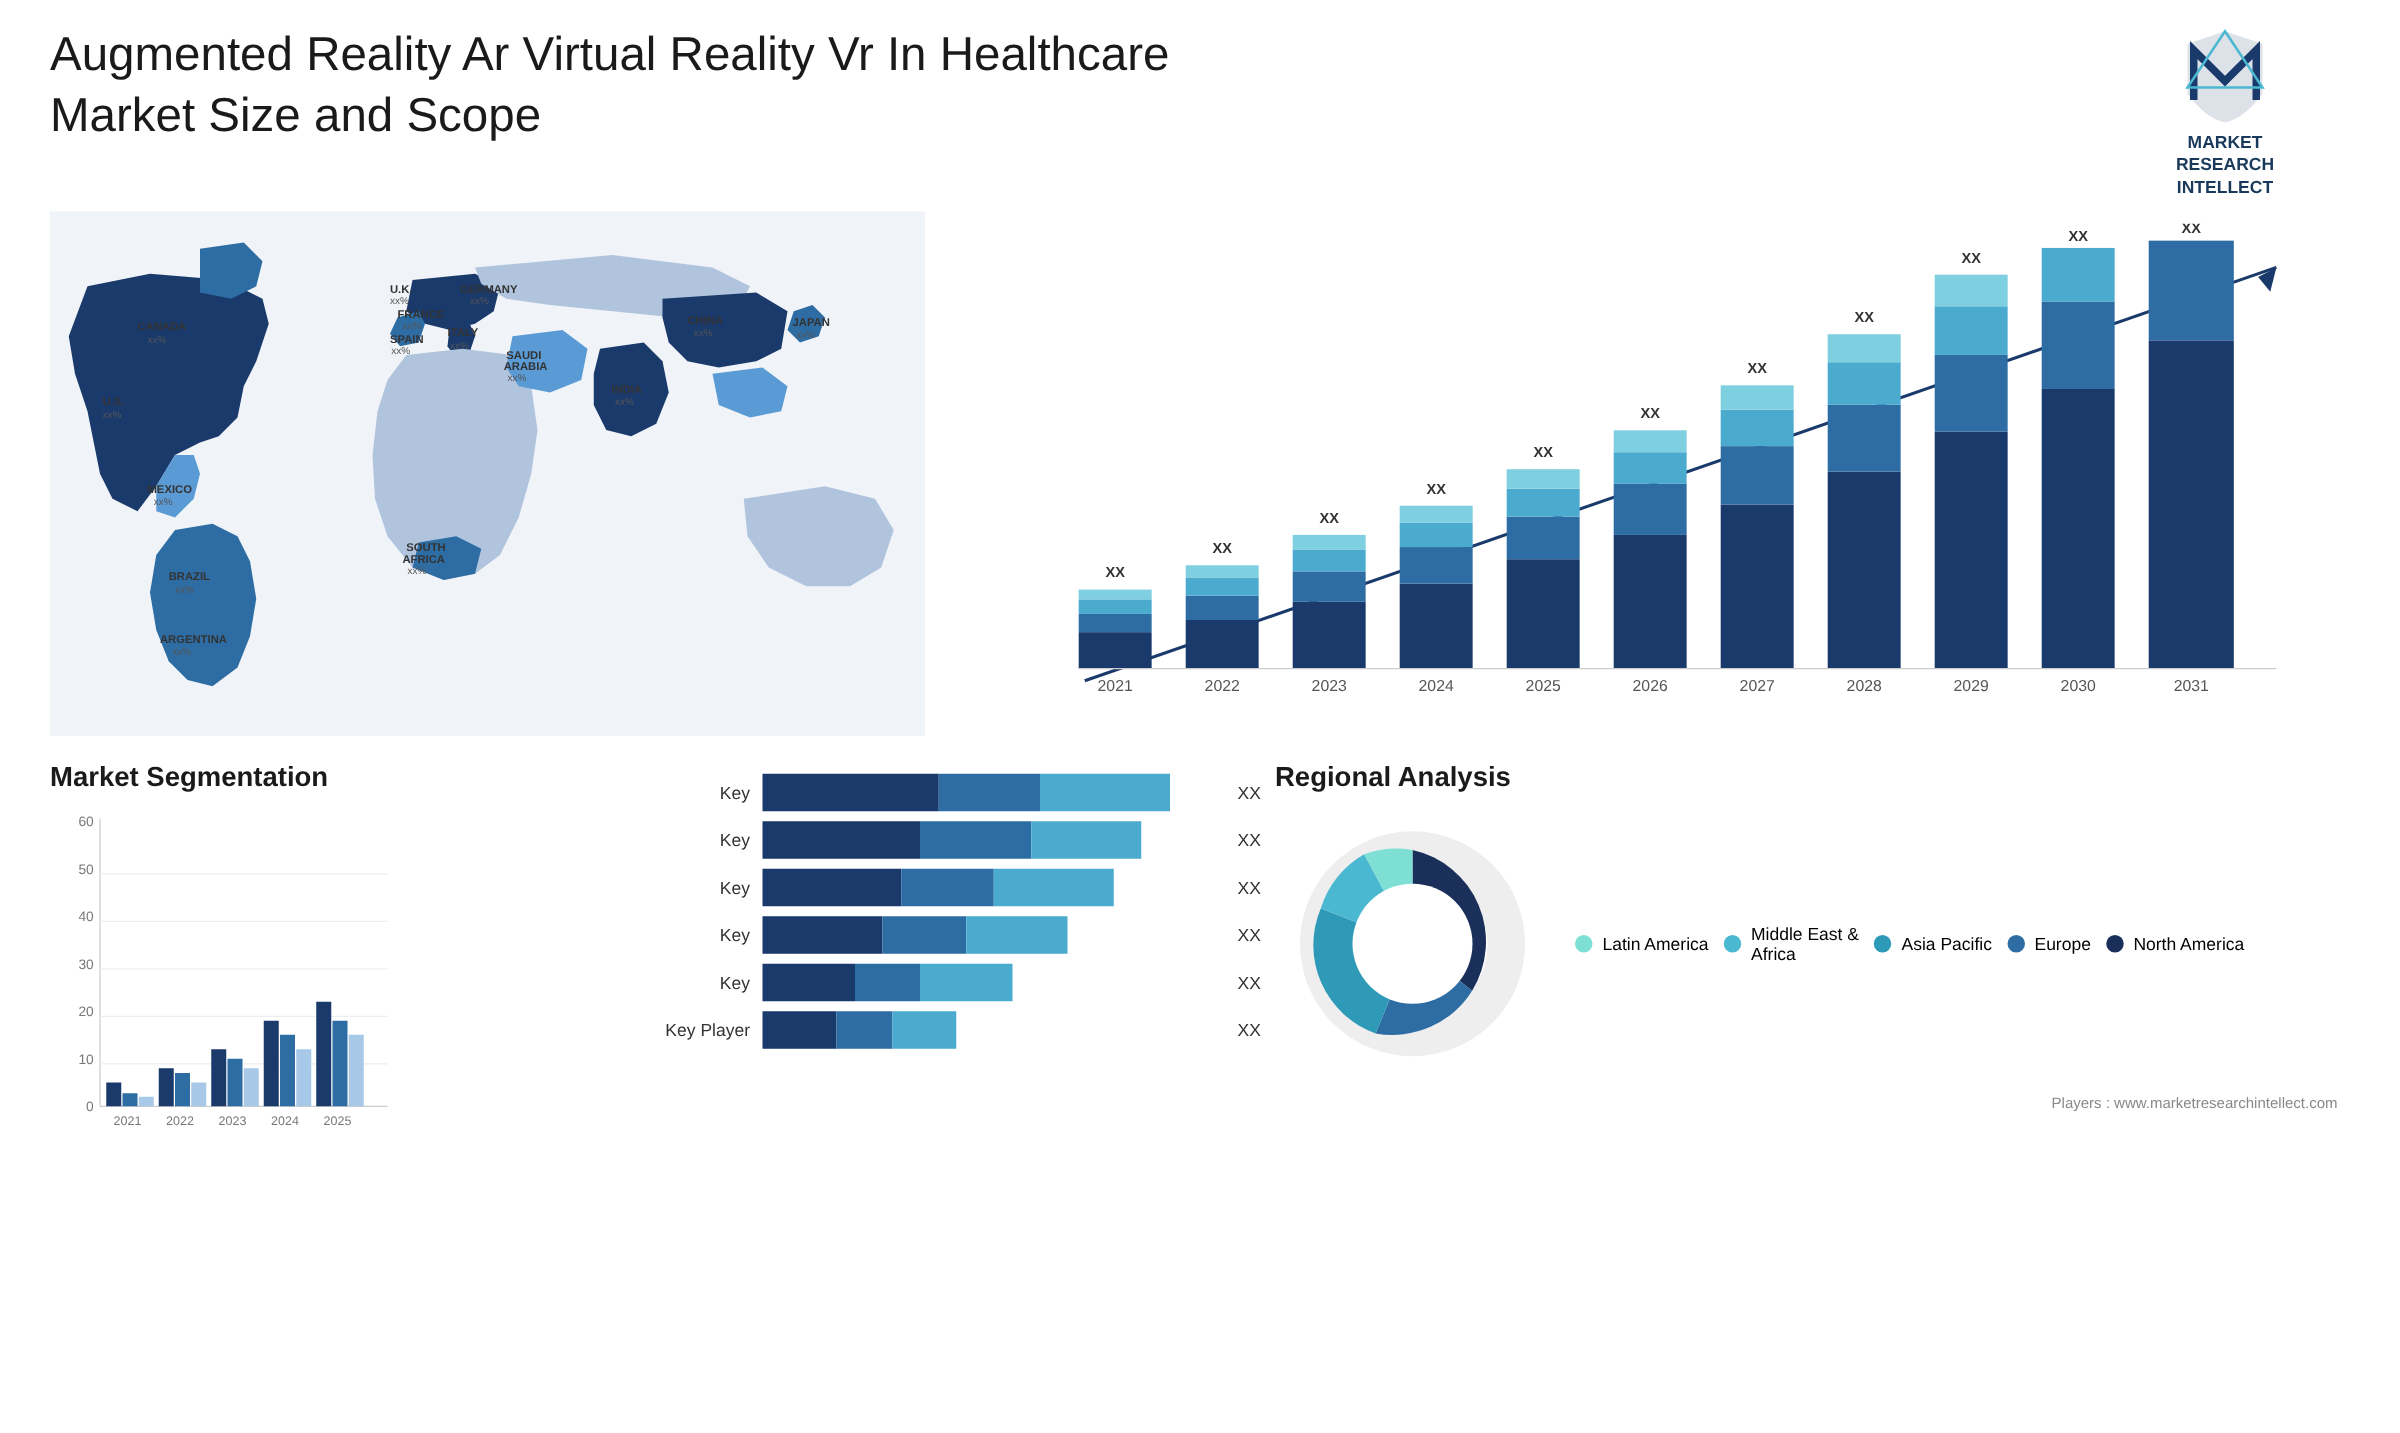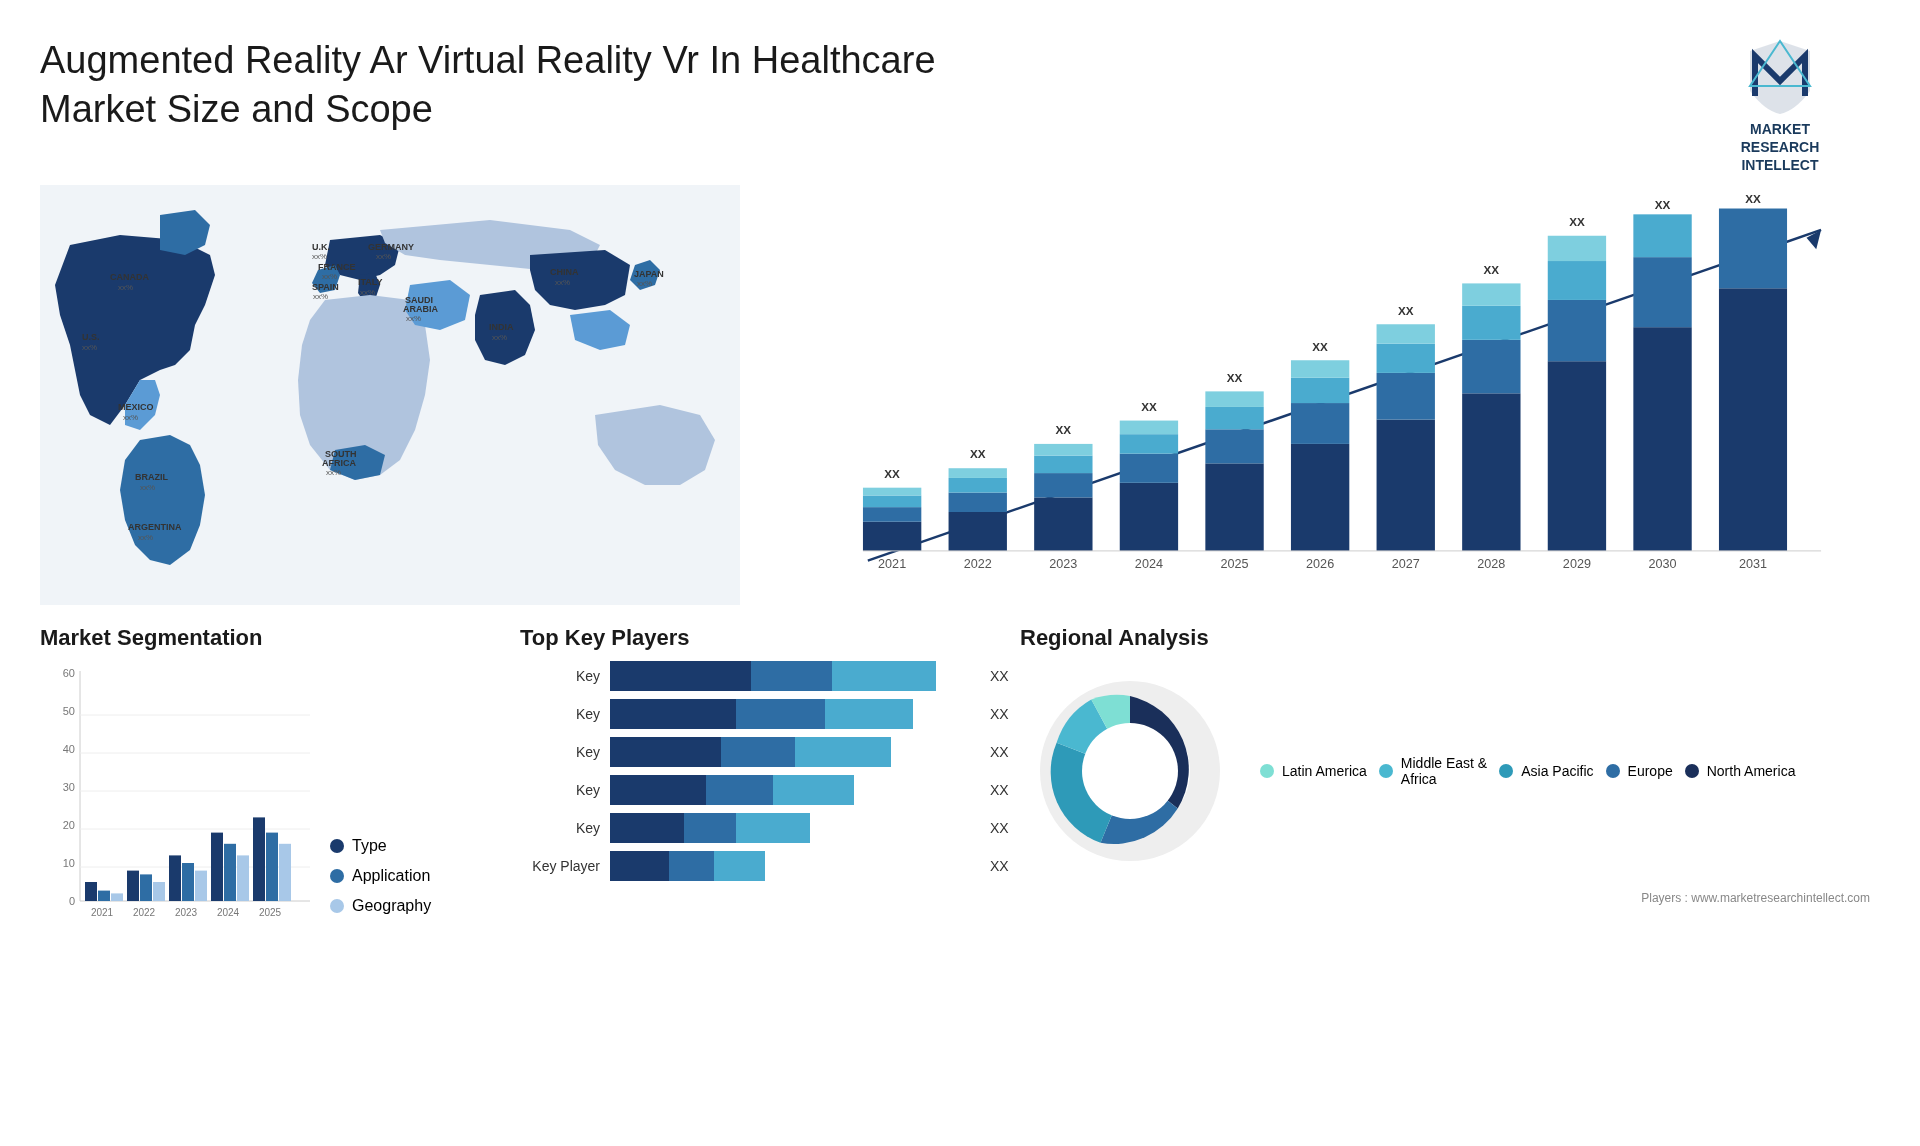--- a/index.html
+++ b/index.html
@@ -9,21 +9,21 @@
       width: 1920px;
       min-height: 1146px;
       overflow: hidden;
     }
 
     
     .header {
       display: flex;
       justify-content: space-between;
       align-items: flex-start;
-      padding: 36px 40px 10px 40px;
+      padding: 20px 40px 10px 40px;
     }
     .page-title {
       font-size: 38px;
       font-weight: 400;
       color: #1a1a1a;
       max-width: 900px;
       line-height: 1.3;
     }
     .logo-area {
       display: flex;
@@ -451,39 +451,24 @@
             <rect x="226" y="171.6" width="12" height="68.4" fill="#2e6da4"></rect>
             <rect x="239" y="182.8" width="12" height="57.2" fill="#a8c8e8"></rect>
 
             <text x="62" y="255" text-anchor="middle" font-size="10" fill="#777">2021</text>
             <text x="104" y="255" text-anchor="middle" font-size="10" fill="#777">2022</text>
             <text x="146" y="255" text-anchor="middle" font-size="10" fill="#777">2023</text>
             <text x="188" y="255" text-anchor="middle" font-size="10" fill="#777">2024</text>
             <text x="230" y="255" text-anchor="middle" font-size="10" fill="#777">2025</text>
           </svg>
         </div>
-        <div class="seg-legend">
-          <div class="legend-item">
-            <div class="legend-dot" style="background:#1a3a6c"></div>
-            <span>Type</span>
-          </div>
-          <div class="legend-item">
-            <div class="legend-dot" style="background:#2e6da4"></div>
-            <span>Application</span>
-          </div>
-          <div class="legend-item">
-            <div class="legend-dot" style="background:#a8c8e8"></div>
-            <span>Geography</span>
-          </div>
-        </div>
       </div>
     </div>
 
     <div class="players-section">
-      <div class="section-title">Top Key Players</div>
       <div class="players-inner">
 
         <div class="player-row">
           <div class="player-label">Key</div>
           <div class="player-bar-container">
             <div class="player-bar-seg1" style="width:38%"></div>
             <div class="player-bar-seg2" style="width:22%"></div>
             <div class="player-bar-seg3" style="width:28%"></div>
           </div>
           <div class="player-xx">XX</div>

